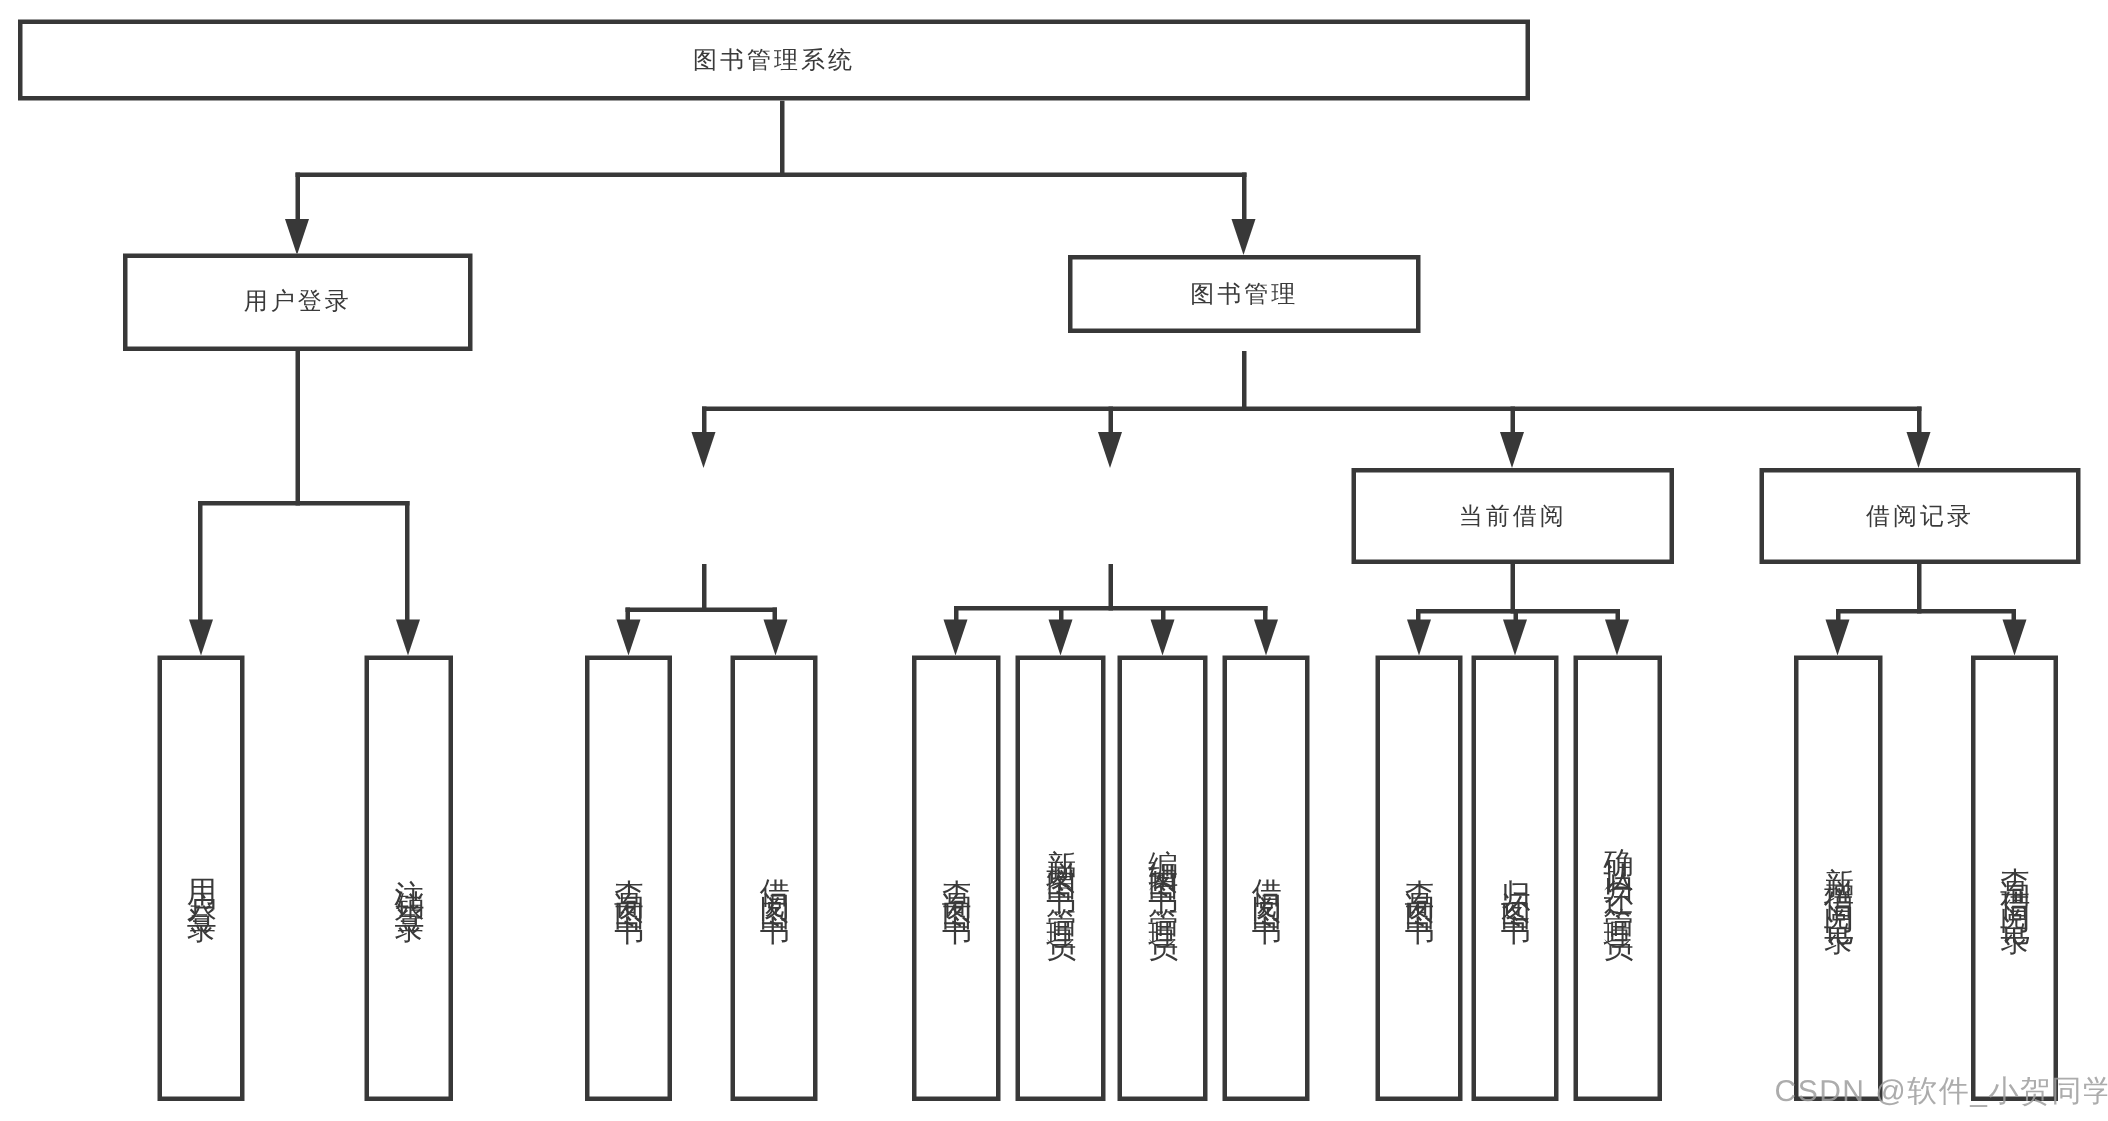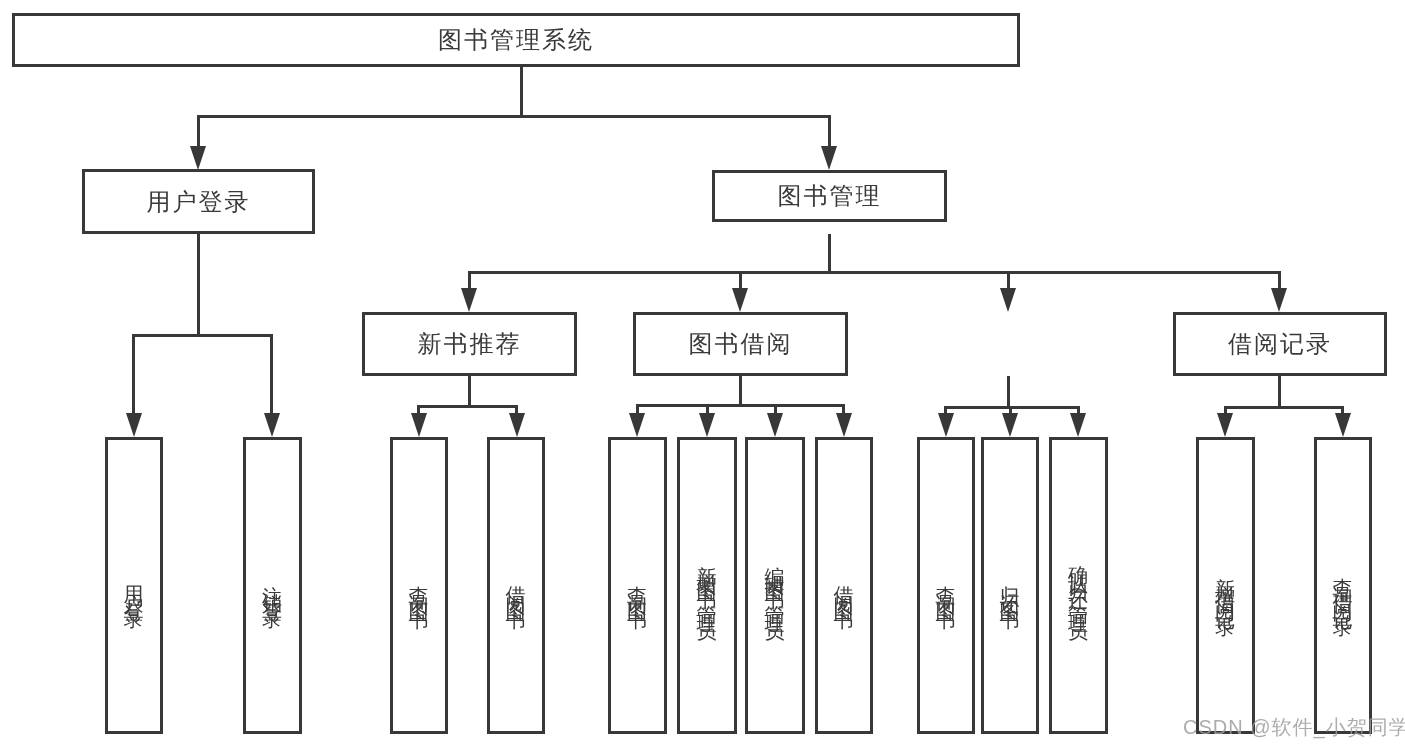--- a/index.html
+++ b/index.html
@@ -12,21 +12,21 @@
   }
   .box{
     position:absolute;
     box-sizing:border-box;
     background:#ffffff;
     border:3px solid #383838;
     display:flex;
     align-items:center;
     justify-content:center;
     color:#3a3a3a;
-    font-size:24px;
+    font-size:16px;
     letter-spacing:2px;
     text-align:center;
     z-index:2;
   }
   .vbox{
     writing-mode:vertical-rl;
     text-orientation:mixed;
     letter-spacing:8px;
     line-height:1;
     font-size:20px;
@@ -83,22 +83,21 @@
   <div class="line" style="left:468px;top:271px;width:813px;height:3px;"></div>
   <div class="line" style="left:468px;top:271px;width:3px;height:20px;"></div>
   <div class="arrow" style="left:461px;top:288px;"></div>
   <div class="line" style="left:739px;top:271px;width:3px;height:20px;"></div>
   <div class="arrow" style="left:732px;top:288px;"></div>
   <div class="line" style="left:1007px;top:271px;width:3px;height:20px;"></div>
   <div class="arrow" style="left:1000px;top:288px;"></div>
   <div class="line" style="left:1278px;top:271px;width:3px;height:20px;"></div>
   <div class="arrow" style="left:1271px;top:288px;"></div>
 
-  <div class="box" style="left:362px;top:312px;width:215px;height:64px;">新书推荐</div>
-  <div class="box" style="left:633px;top:312px;width:215px;height:64px;">图书借阅</div>
+  <div class="box" style="left:901px;top:312px;width:215px;height:64px;">当前借阅</div>
   <div class="box" style="left:1173px;top:312px;width:214px;height:64px;">借阅记录</div>
 
   <div class="line" style="left:468px;top:376px;width:3px;height:32px;"></div>
   <div class="line" style="left:417px;top:405px;width:101px;height:3px;"></div>
   <div class="line" style="left:417px;top:405px;width:3px;height:12px;"></div>
   <div class="arrow" style="left:411px;top:413px;"></div>
   <div class="line" style="left:515px;top:405px;width:3px;height:12px;"></div>
   <div class="arrow" style="left:509px;top:413px;"></div>
 
   <div class="line" style="left:739px;top:376px;width:3px;height:31px;"></div>

